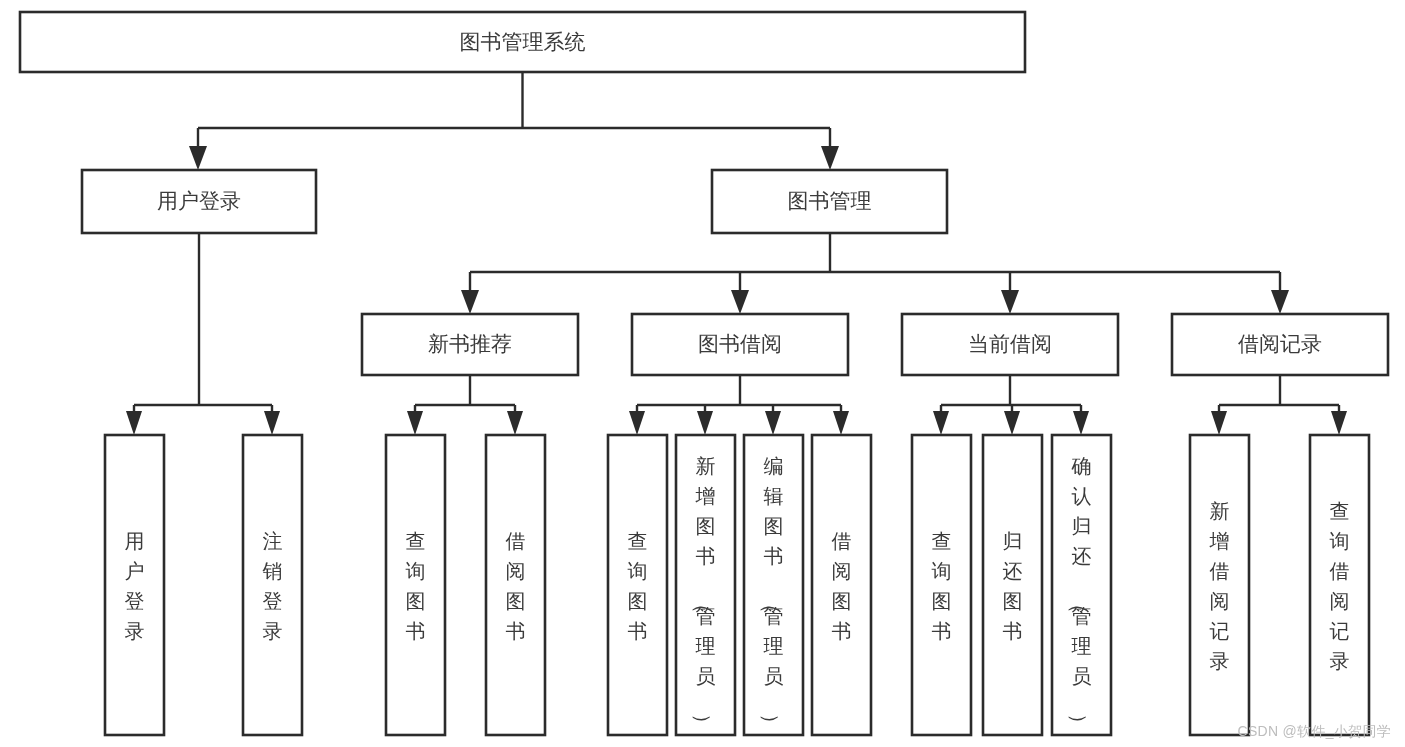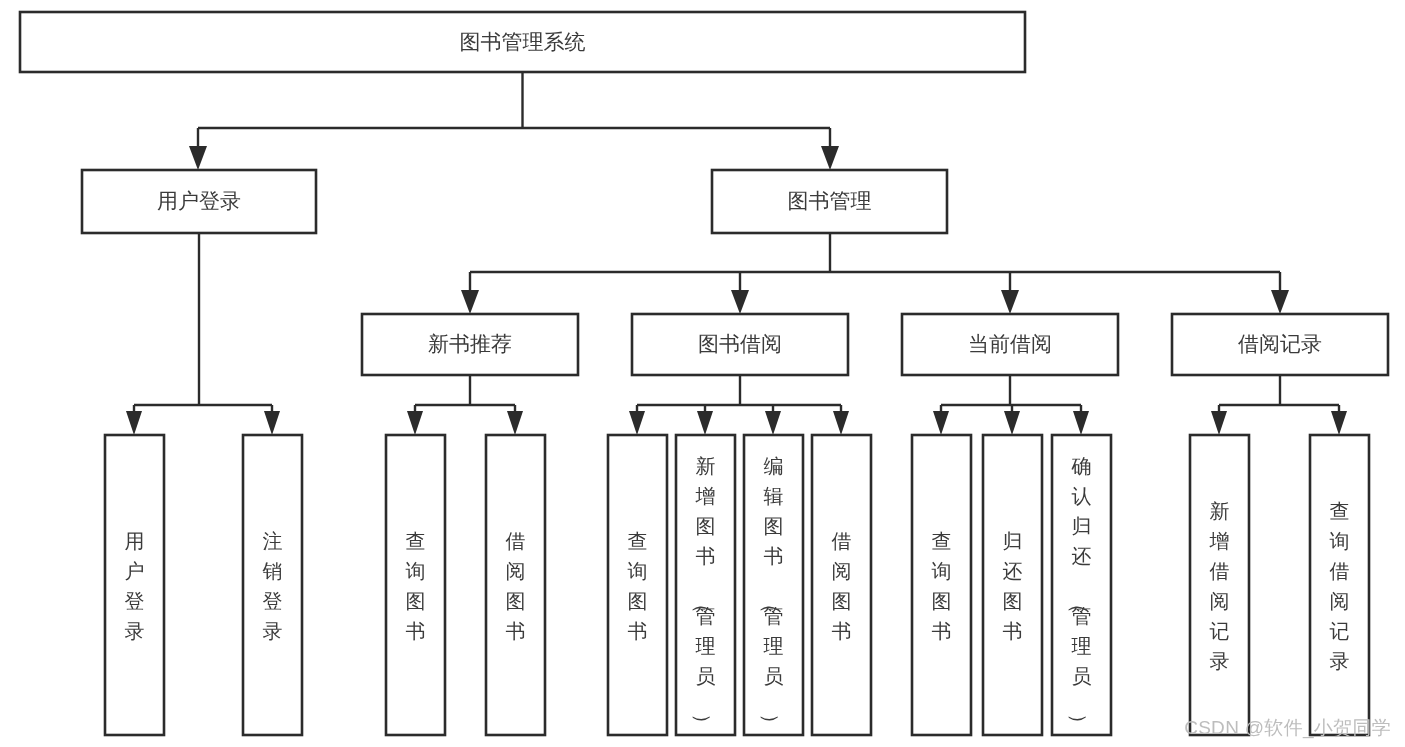--- a/index.html
+++ b/index.html
@@ -53,21 +53,21 @@
     fill: #3b3b3b;
     font-family: "Liberation Sans", "DejaVu Sans", sans-serif;
     font-size: 20px;
     text-anchor: middle;
   }
   .watermark {
     position: absolute;
     right: 14px;
     bottom: 6px;
     font-family: "Liberation Sans", "DejaVu Sans", sans-serif;
-    font-size: 19px;
+    font-size: 14px;
     color: #bdbdbd;
     white-space: nowrap;
     letter-spacing: 0.3px;
     pointer-events: none;
   }
 </style>
 </head>
 <body>
 
 <div id="diagram-root">

